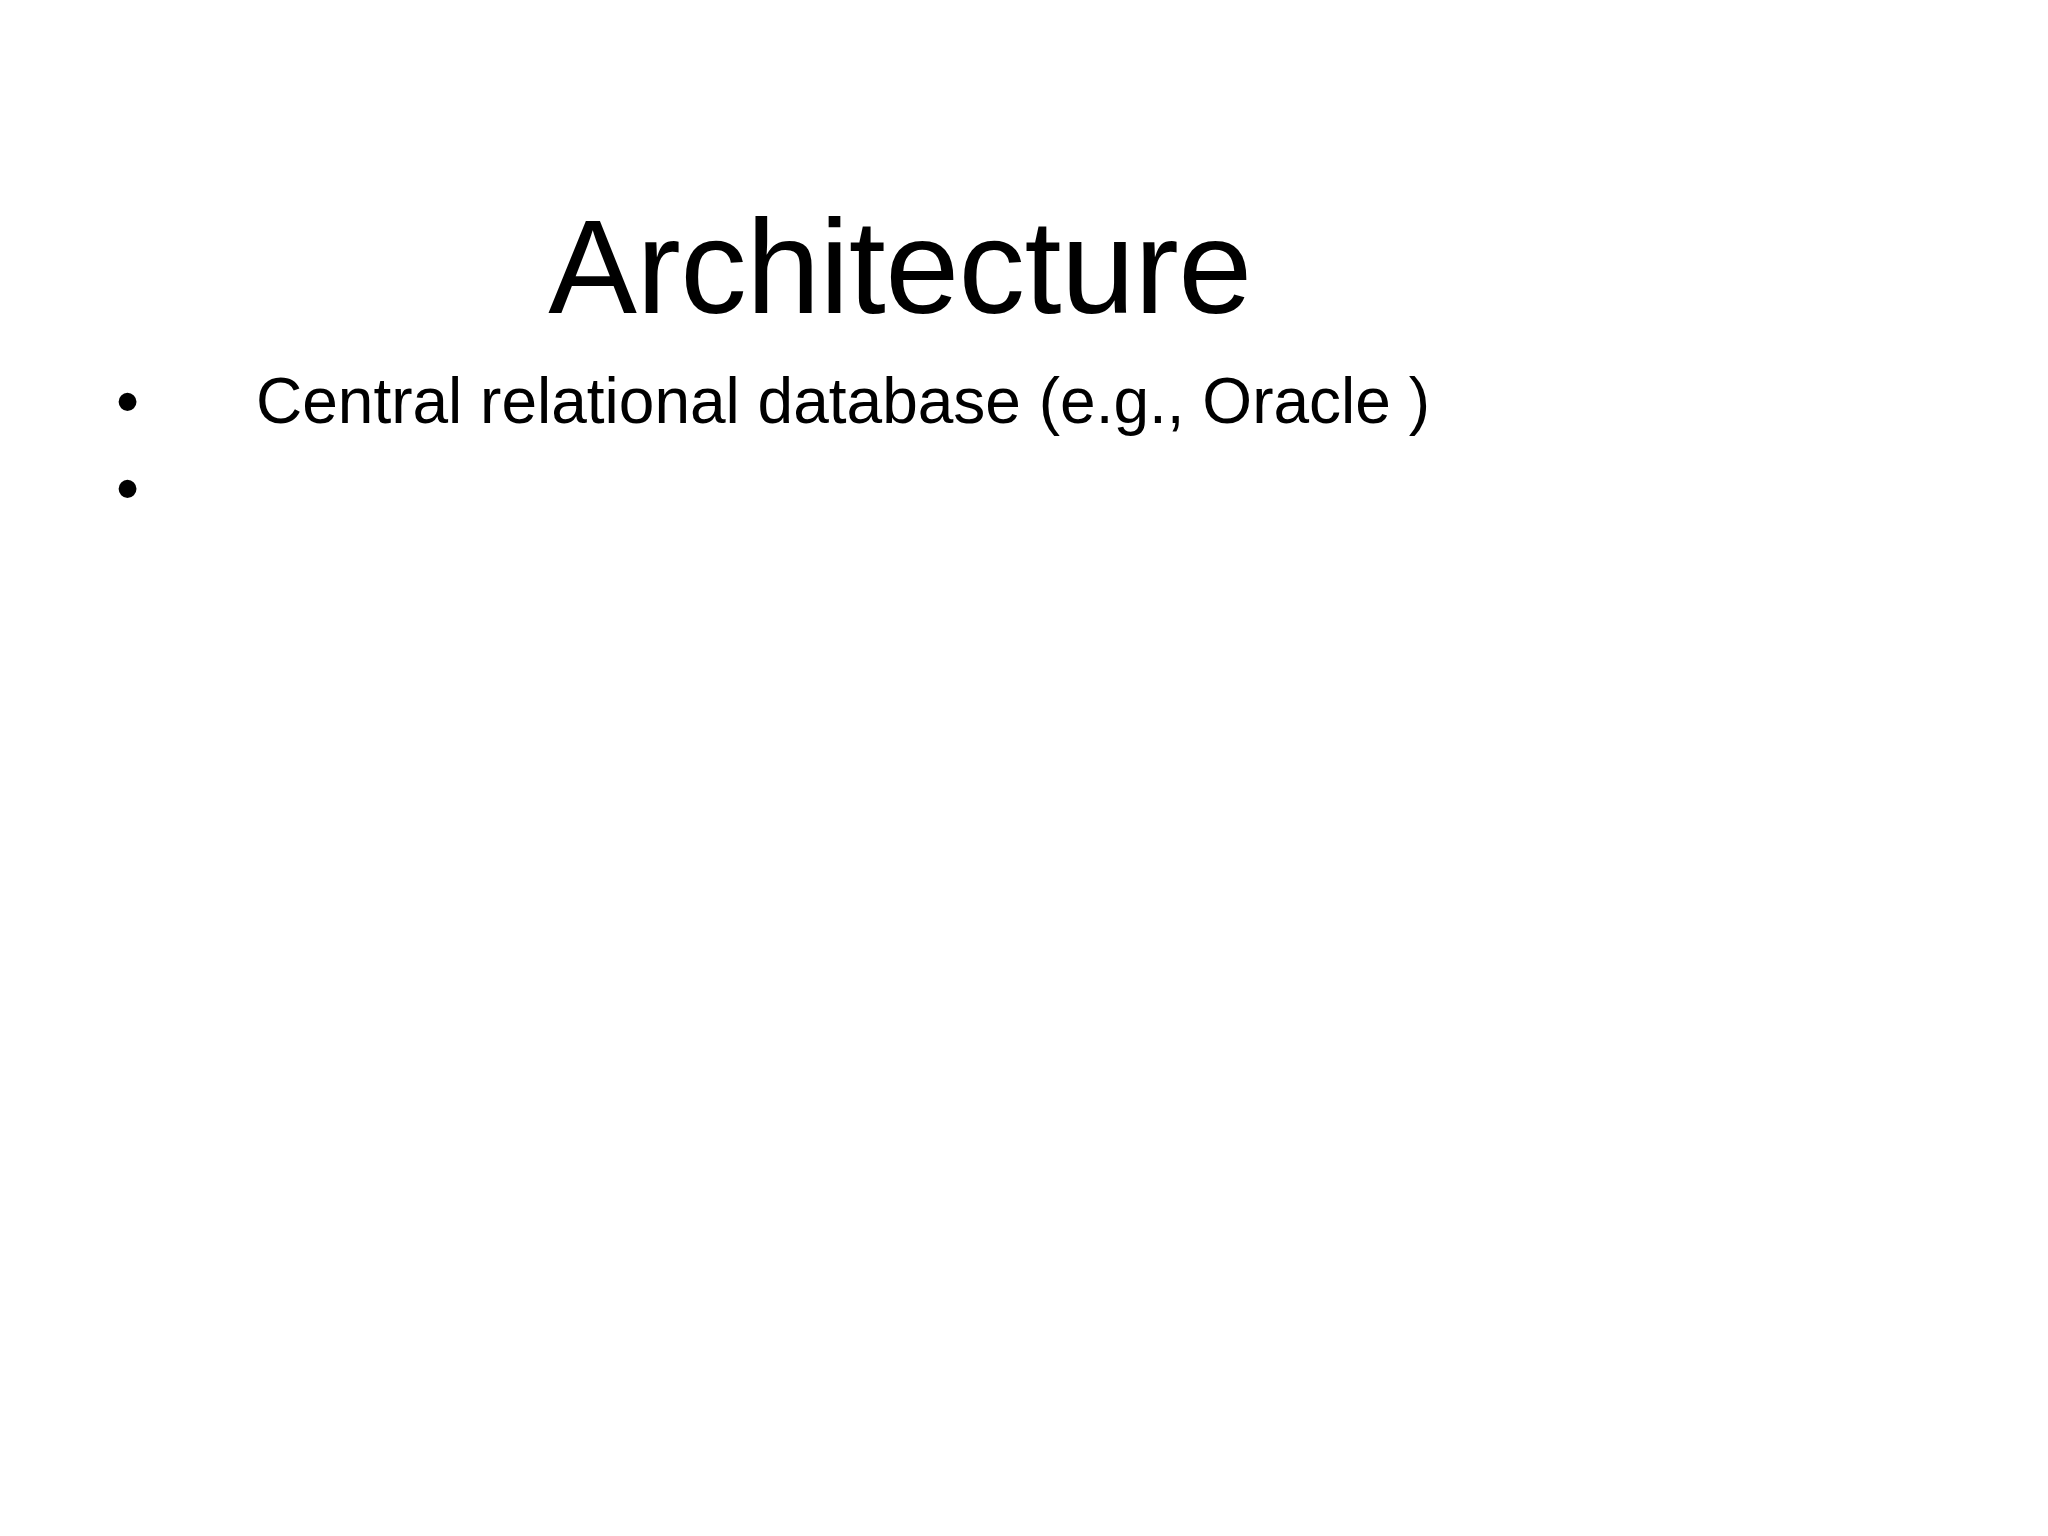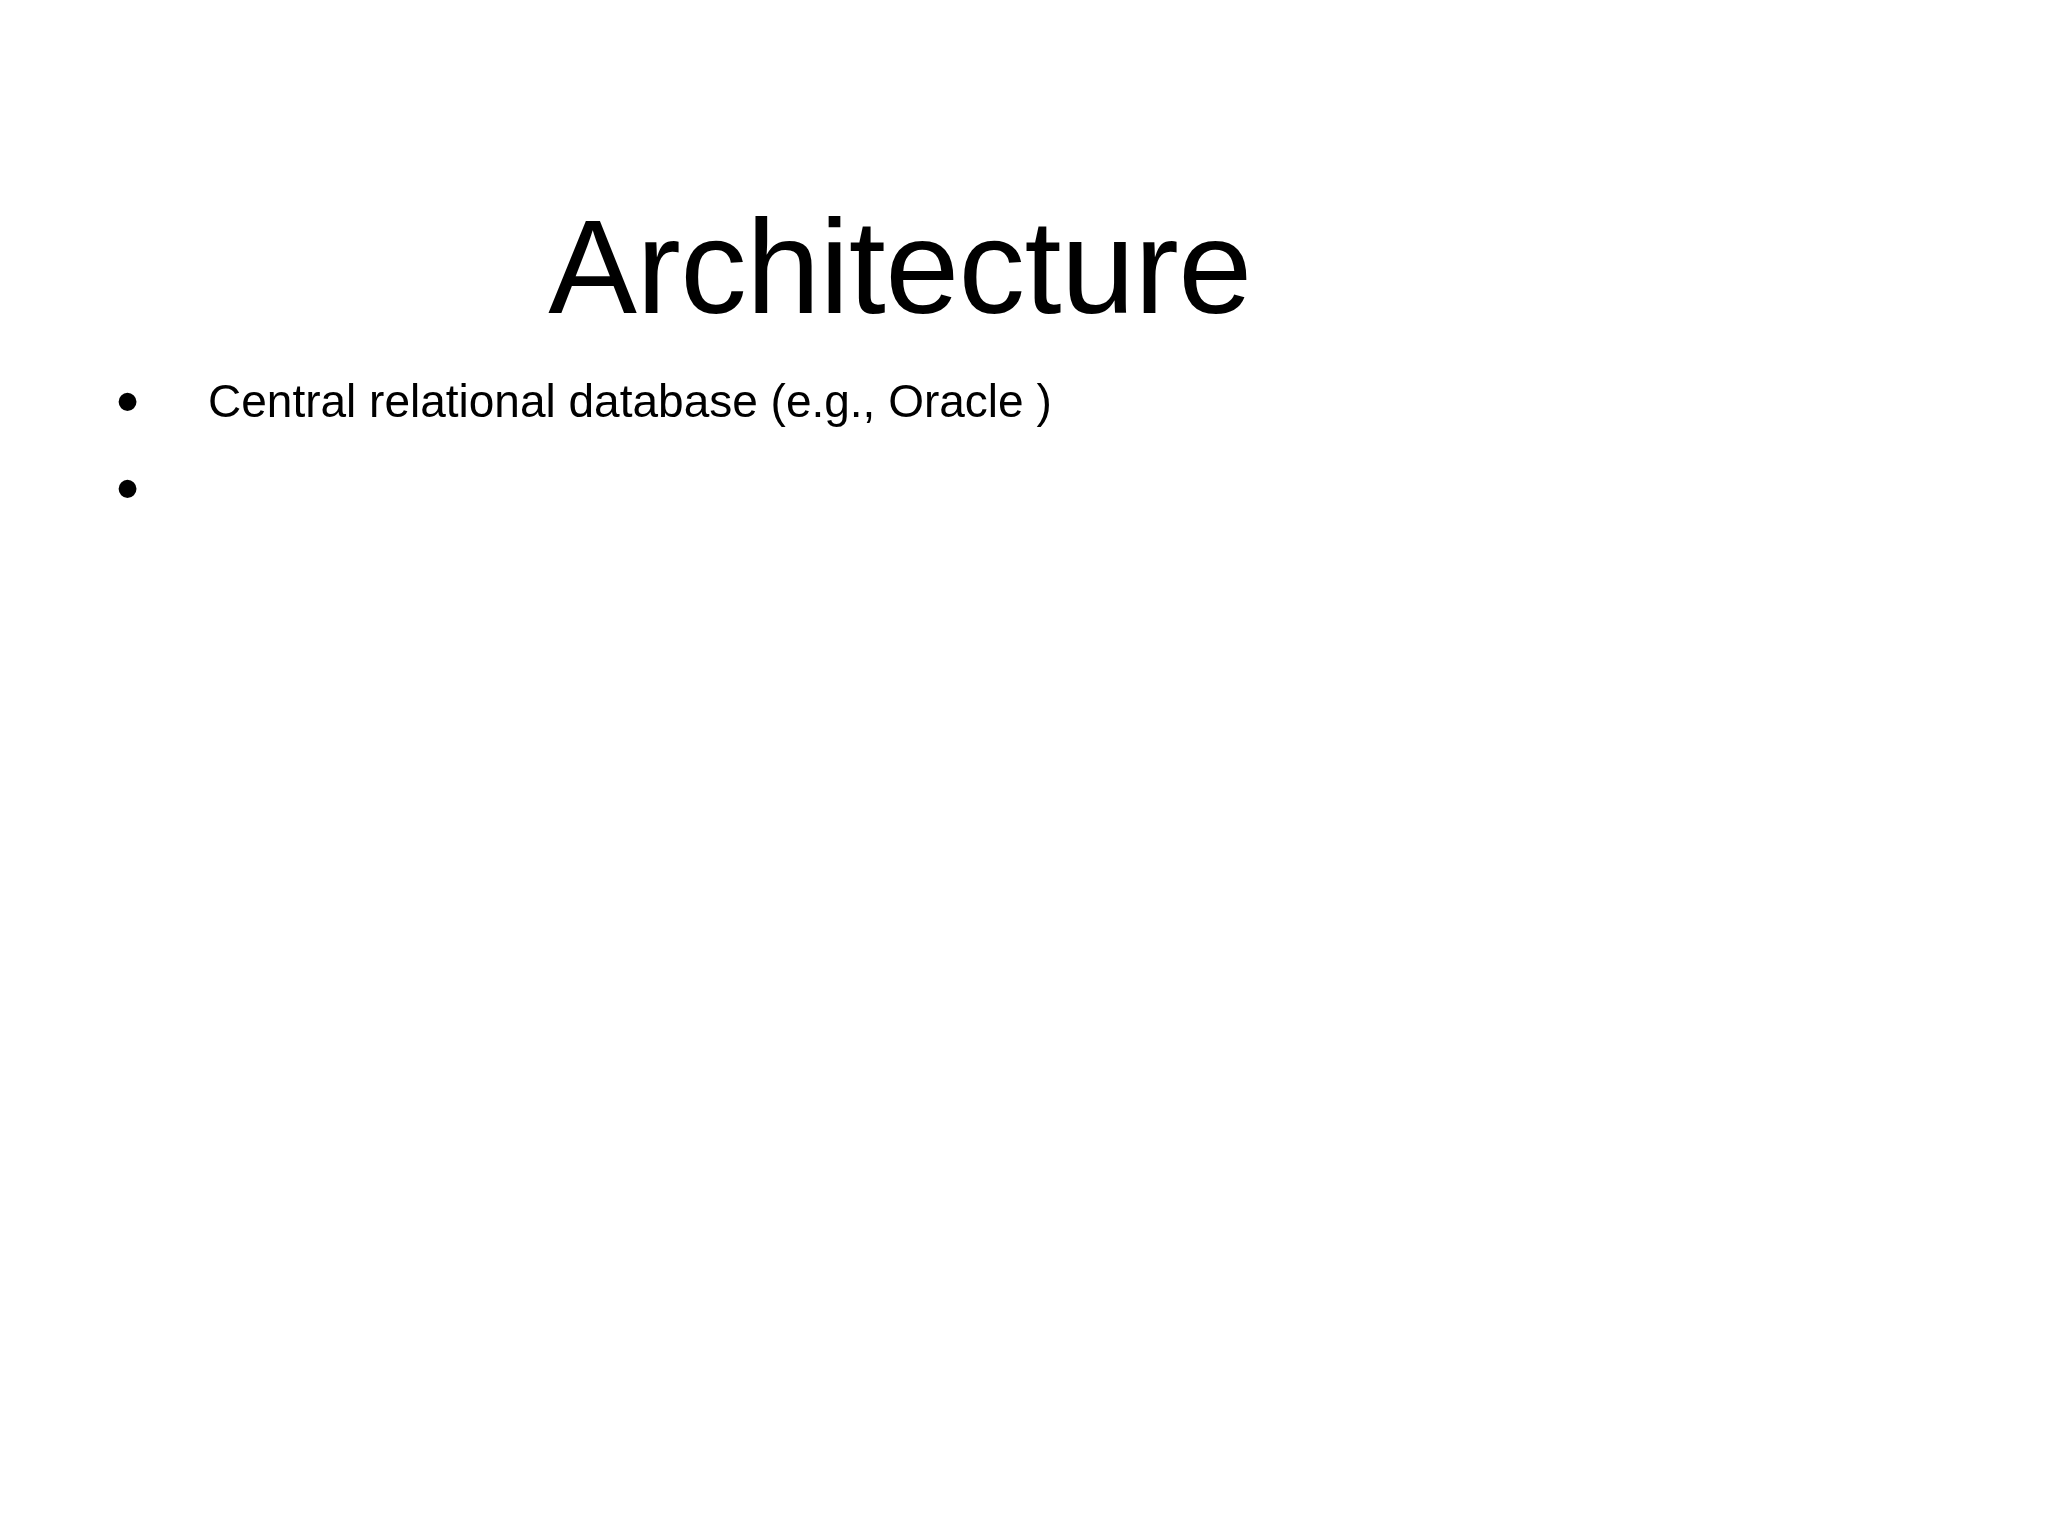--- a/index.html
+++ b/index.html
@@ -66,23 +66,24 @@
     flex: 0 0 auto;
     width: 92px;
     font-size: 66px;
     line-height: 87px;
     text-align: left;
     color: #000000;
   }
 
   .bullet-text {
     flex: 0 1 auto;
-    font-size: 46px;
+    font-size: 64px;
     line-height: 87px;
     color: #000000;
+    margin-left: 48px;
   }
 </style>
 </head>
 <body>
 
 <div class="slide">
 
   <h1 class="slide-title">Architecture</h1>
 
   <ul class="body-list">

